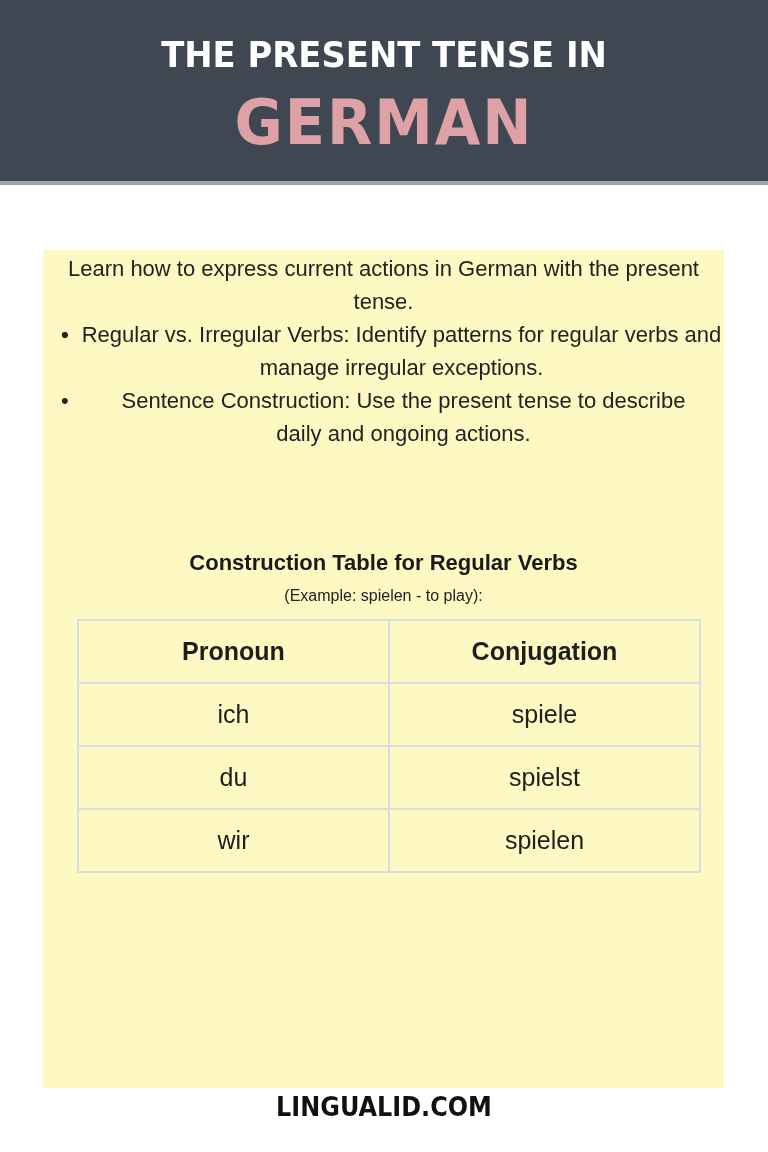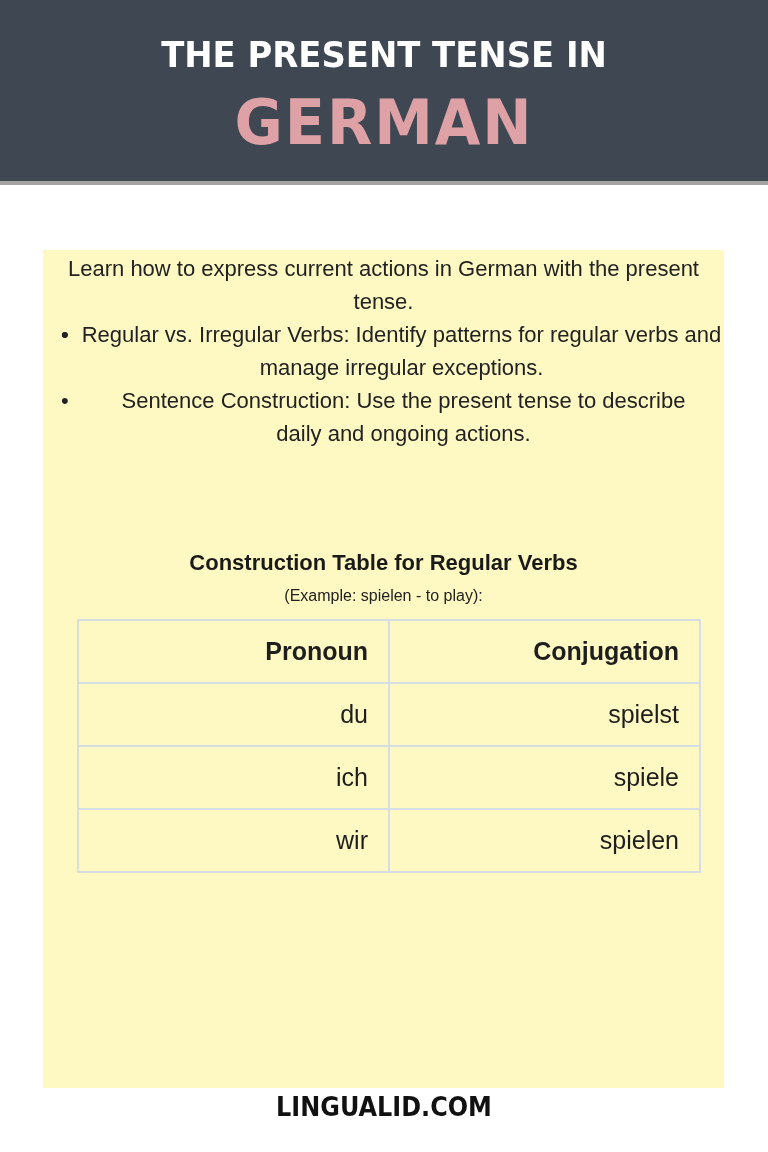--- a/index.html
+++ b/index.html
@@ -48,21 +48,21 @@
     .table-sub {
       position: absolute; left: 0; right: 0; top: 329px; text-align: center;
       font-size: 16px; line-height: 33px; color: #222;
     }
     .conj-table {
       position: absolute; left: 34px; top: 369px; width: 624px;
       border-collapse: collapse; table-layout: fixed;
     }
     .conj-table th, .conj-table td {
       border: 2px solid #d6dde4; height: 61px; padding: 0 20px;
-      text-align: right; font-size: 25px; color: #1e1e1e; vertical-align: middle;
+      text-align: center; font-size: 25px; color: #1e1e1e; vertical-align: middle;
     }
     .conj-table th { font-weight: bold; }
     .conj-table td { font-weight: normal; }
     .footer {
       position: absolute; left: 0; right: 0; top: 1092px; text-align: center;
       font-family: "DejaVu Sans", sans-serif; font-weight: bold; font-size: 26px; color: #111;
       transform: scaleX(0.92);
     }
   </style>
 </head>
@@ -93,26 +93,26 @@
 
   <table class="conj-table">
     <thead>
       <tr>
         <th>Pronoun</th>
         <th>Conjugation</th>
       </tr>
     </thead>
     <tbody>
       <tr>
+        <td>ich</td>
+        <td>spiele</td>
+      </tr>
+      <tr>
         <td>du</td>
         <td>spielst</td>
-      </tr>
-      <tr>
-        <td>ich</td>
-        <td>spiele</td>
       </tr>
       <tr>
         <td>wir</td>
         <td>spielen</td>
       </tr>
     </tbody>
   </table>
 </div>
 
 <div class="footer">LINGUALID.COM</div>

